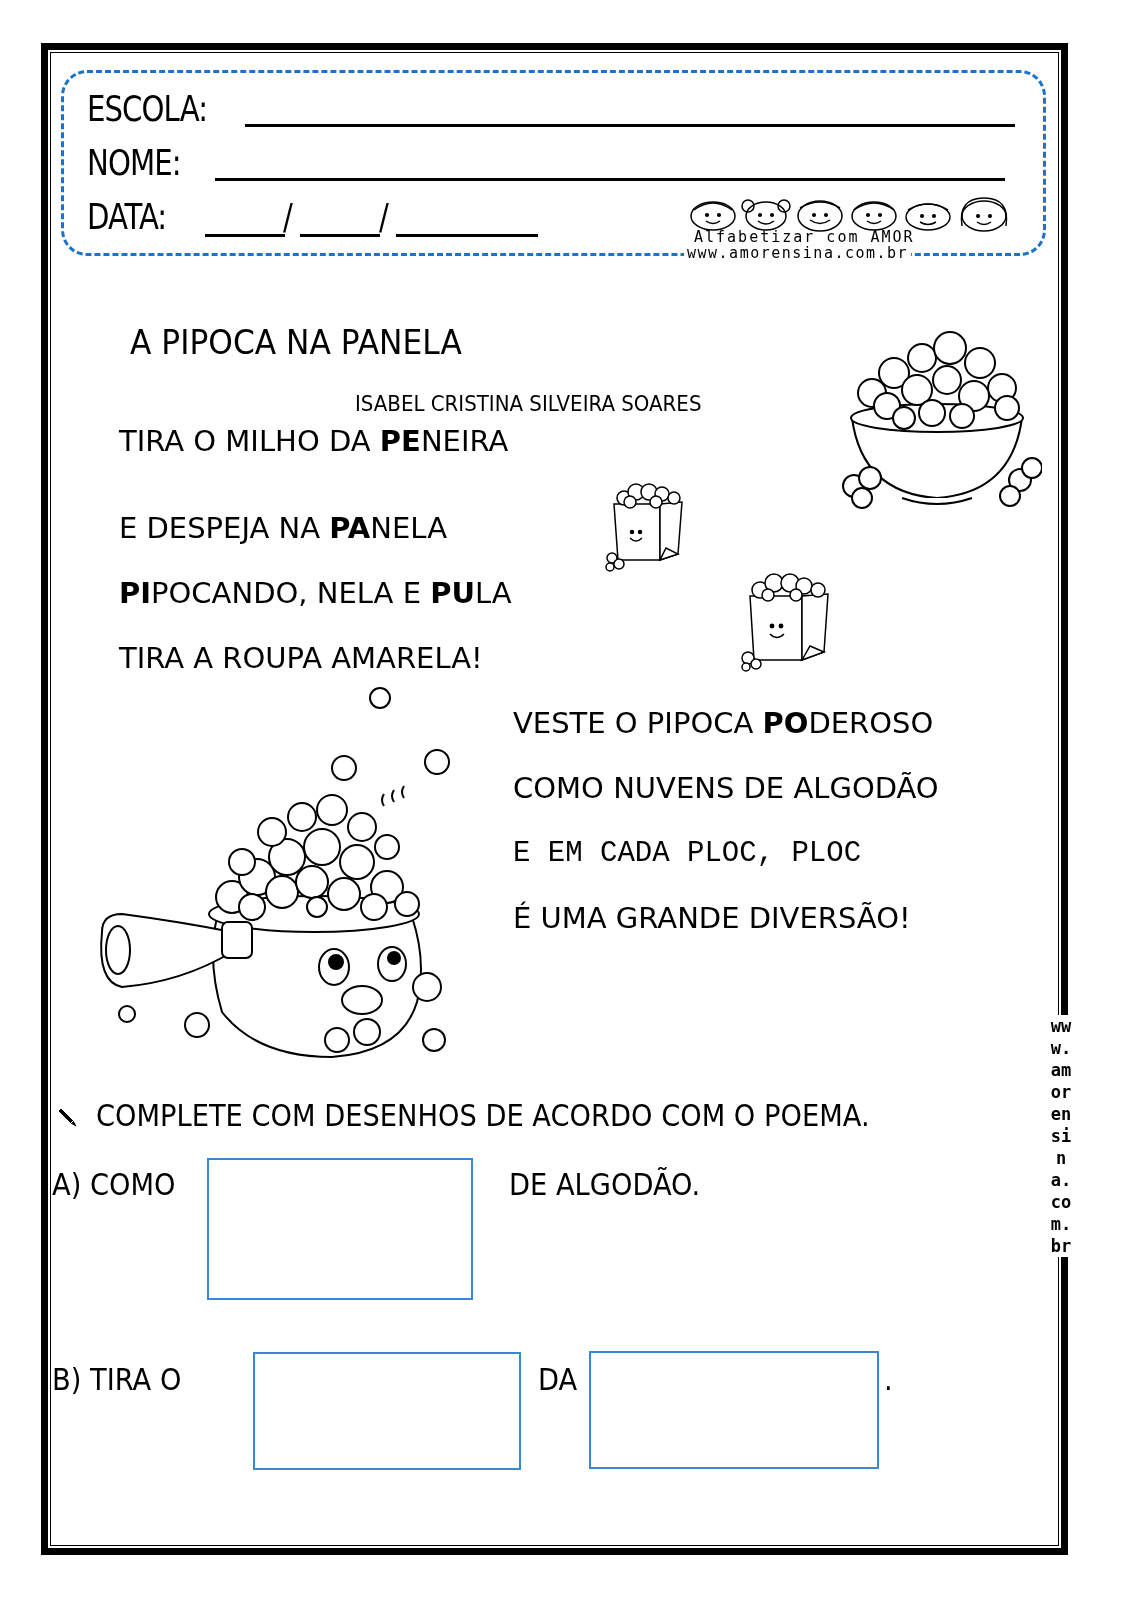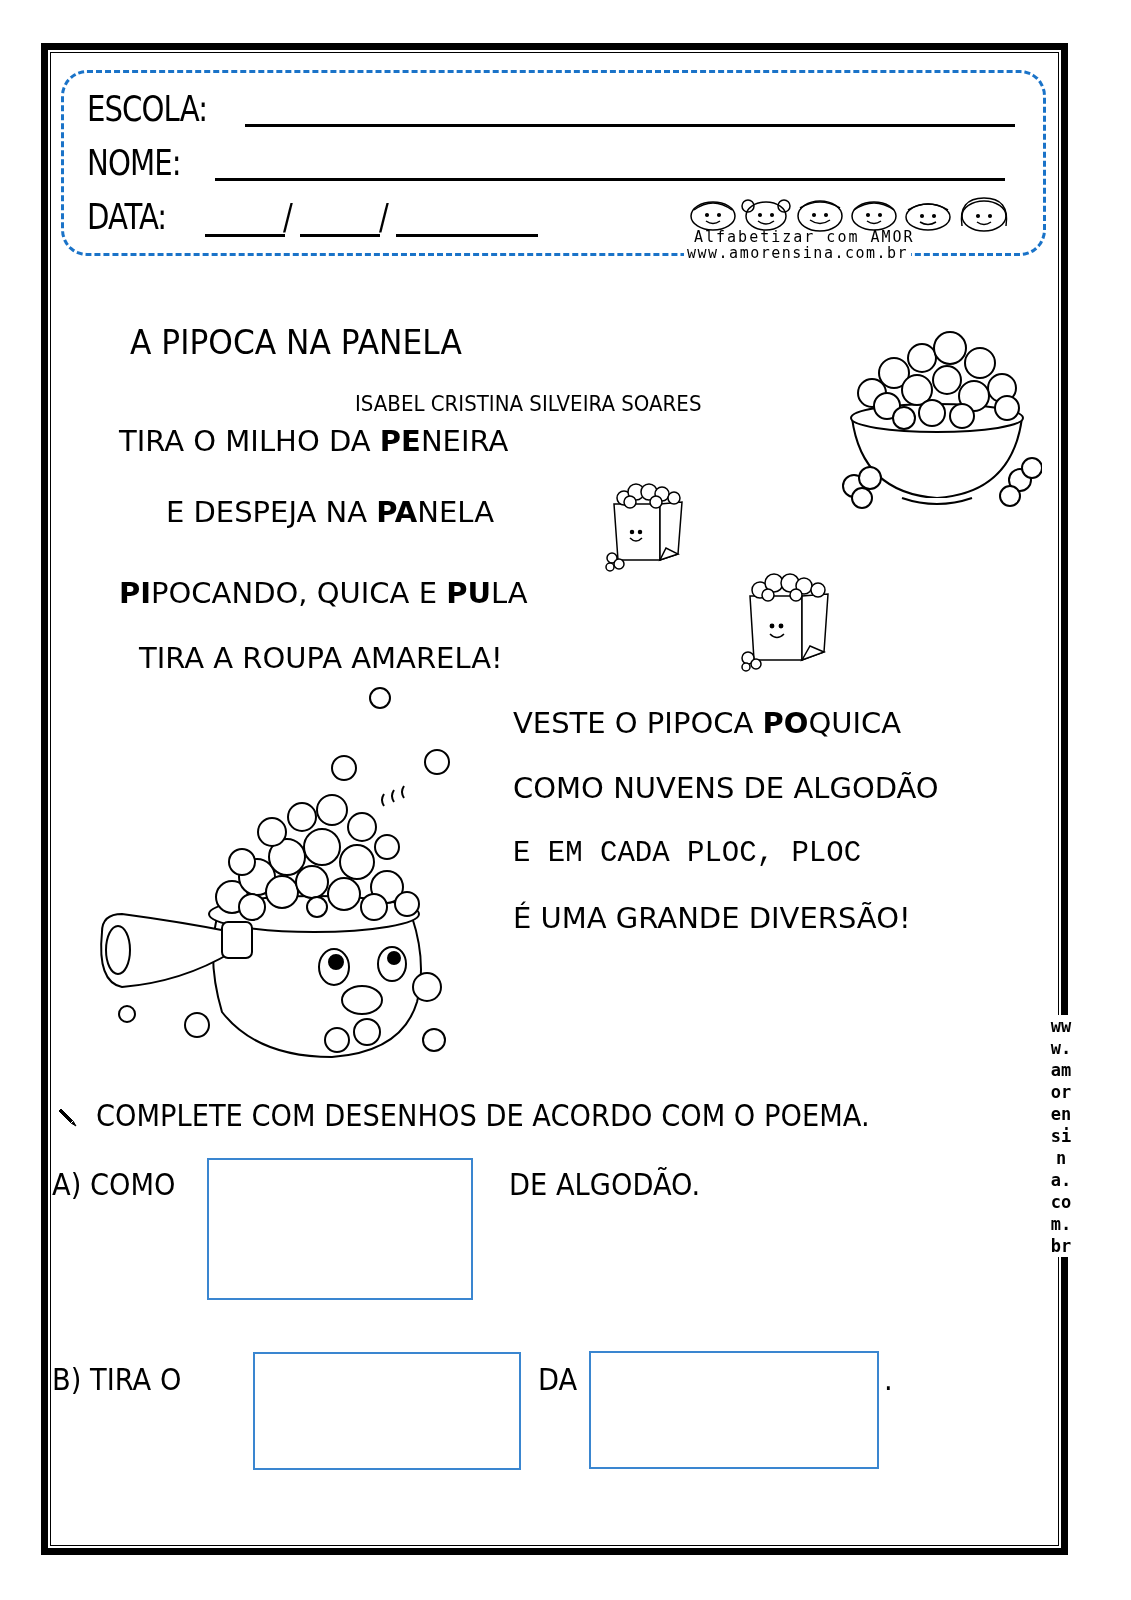--- a/index.html
+++ b/index.html
@@ -105,32 +105,32 @@
 </div>
 <div class="abs logo-text" style="left:694px; top:228px;text-align:right;">Alfabetizar com AMOR</div>
 <div class="abs logo-sub" style="left:684px; top:244px;">www.amorensina.com.br</div>
 
 <div class="abs title" style="left:130px; top:322px;">A PIPOCA NA PANELA</div>
 <div class="abs author" style="left:355px; top:391px;">ISABEL CRISTINA SILVEIRA SOARES</div>
 
 <div class="abs verse" style="left:119px; top:427px;">
   <span>TIRA O MILHO DA </span><b>PE</b><span>NEIRA</span>
 </div>
-<div class="abs verse" style="left:119px; top:498px;margin-left:47px;">
+<div class="abs verse" style="left:119px; top:514px;">
   <span>E DESPEJA NA </span><b>PA</b><span>NELA</span>
 </div>
 <div class="abs verse" style="left:119px; top:579px;">
-  <b>PI</b><span>POCANDO, QUICA E </span><b>PU</b><span>LA</span>
-</div>
-<div class="abs verse" style="left:119px; top:644px;margin-left:20px;">
+  <b>PI</b><span>POCANDO, NELA E </span><b>PU</b><span>LA</span>
+</div>
+<div class="abs verse" style="left:119px; top:644px;">
   <span>TIRA A ROUPA AMARELA!</span>
 </div>
 
 <div class="abs verse" style="left:513px; top:709px;">
-  <span>VESTE O PIPOCA </span><b>PO</b><span>QUICA</span>
+  <span>VESTE O PIPOCA </span><b>PO</b><span>DEROSO</span>
 </div>
 <div class="abs verse" style="left:513px; top:774px;">
   <span>COMO NUVENS DE ALGODÃO</span>
 </div>
 <div class="abs verse" style="left:513px; top:839px;font-family:Liberation Mono, monospace;">
   <span>E EM CADA PLOC, PLOC</span>
 </div>
 <div class="abs verse" style="left:513px; top:904px;">
   <span>É UMA GRANDE DIVERSÃO!</span>
 </div>

